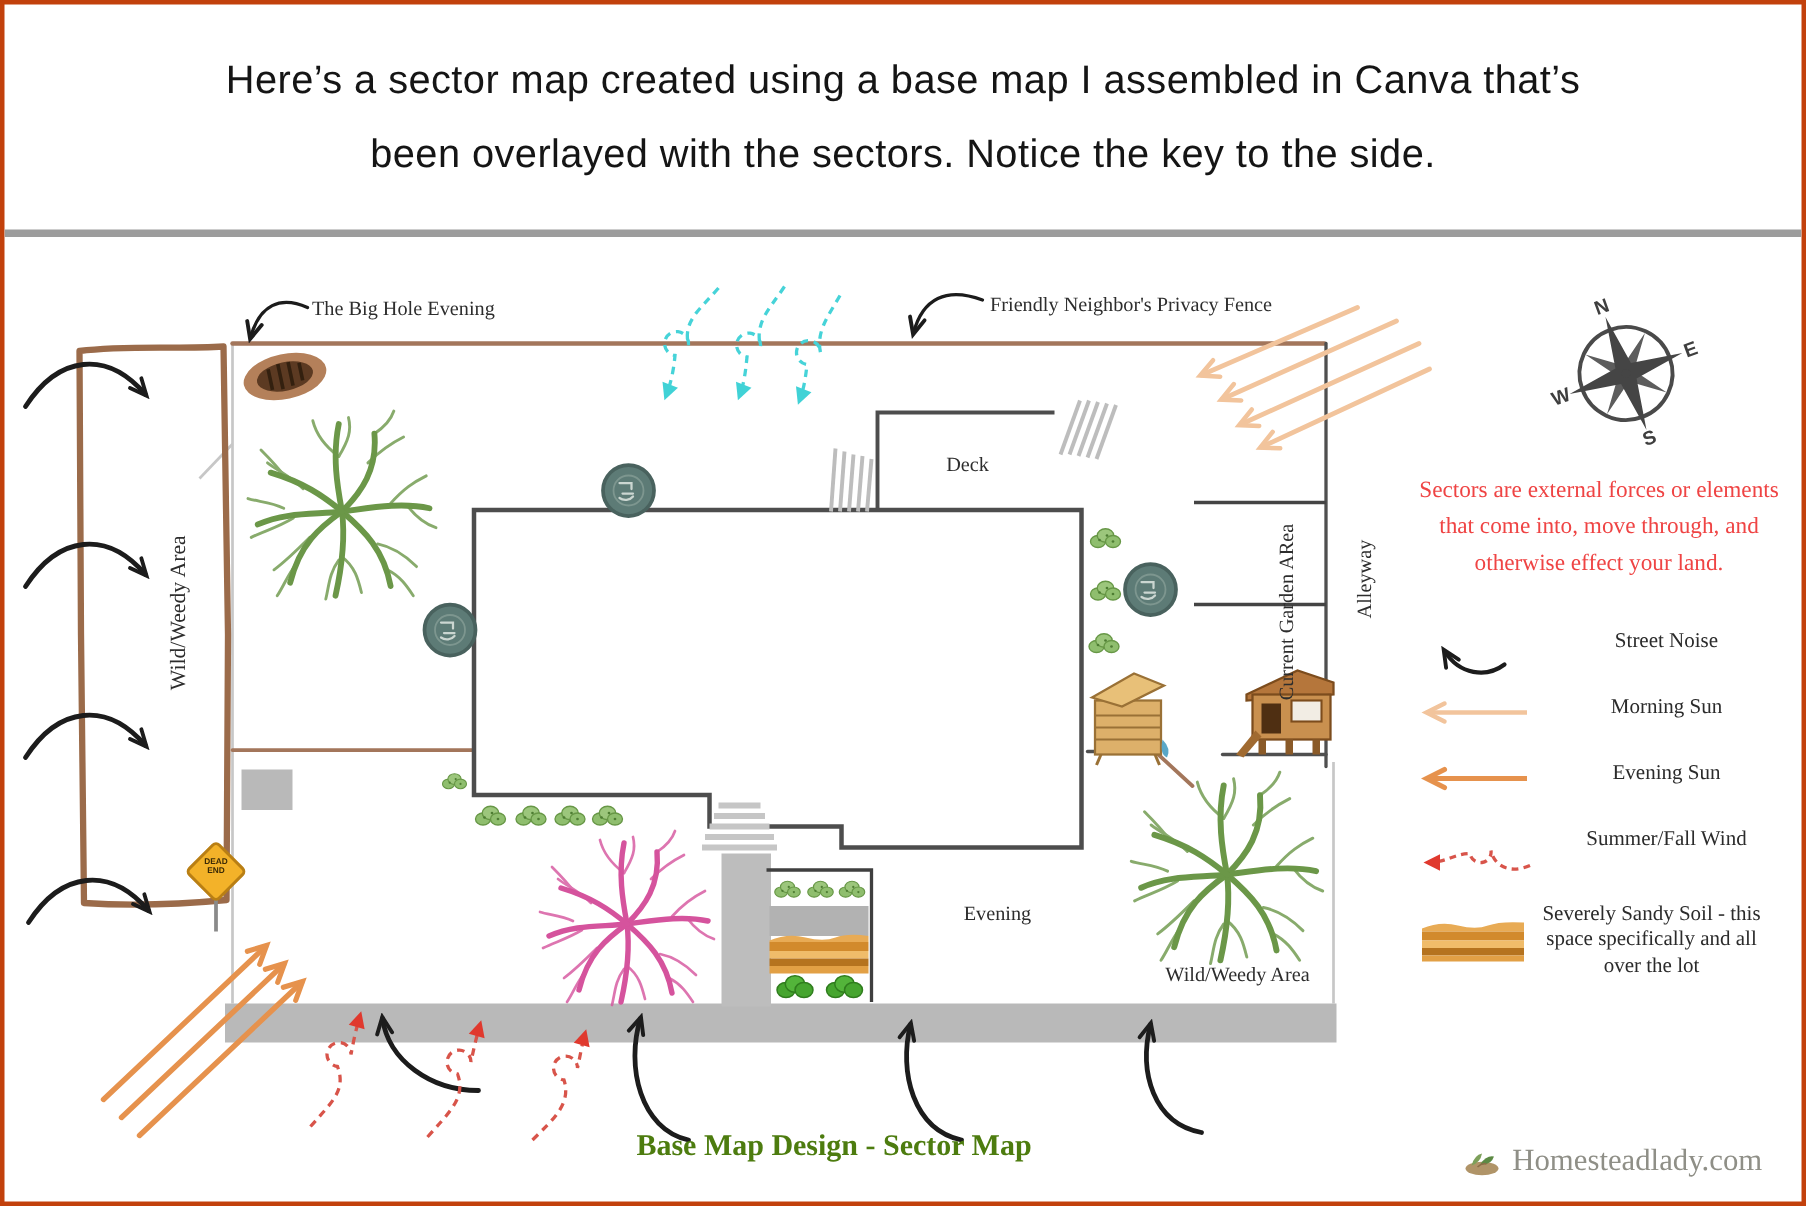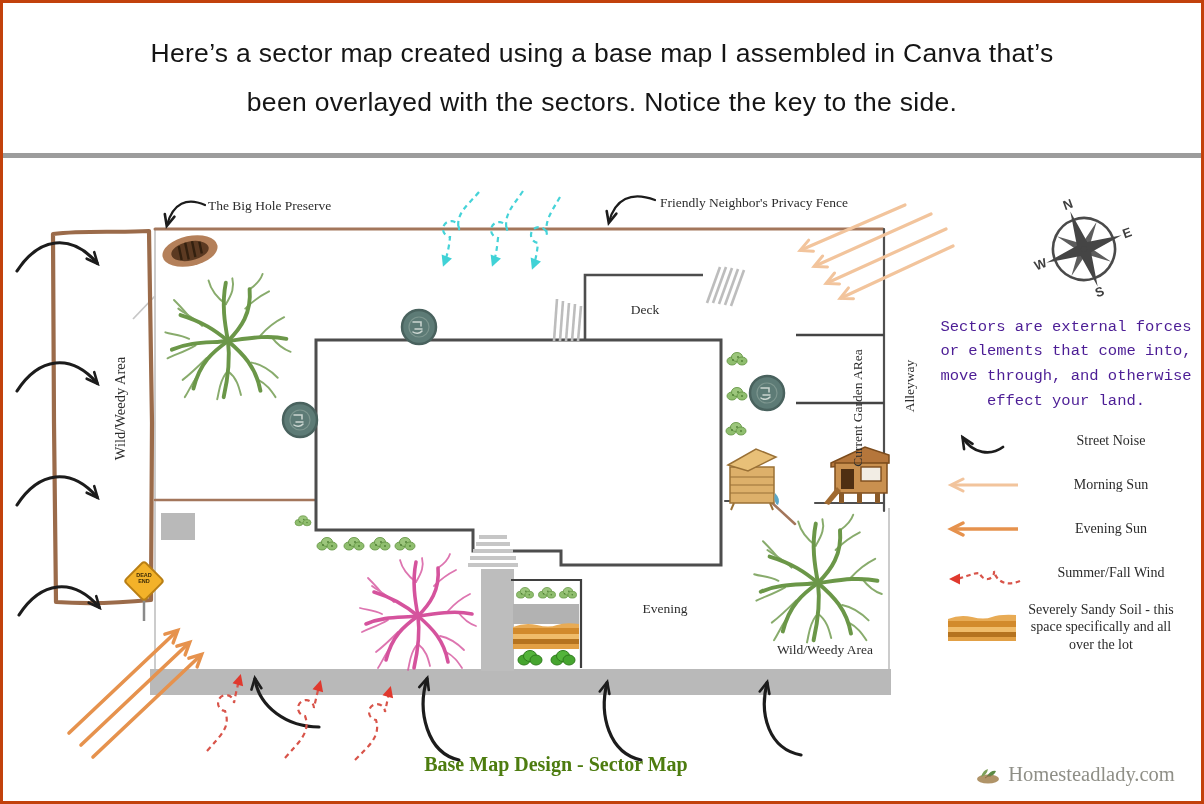--- a/index.html
+++ b/index.html
@@ -20,23 +20,23 @@
   .ctr{text-align:center;white-space:normal;}
   .vert{transform:rotate(-90deg);}
   .caption{position:absolute;left:403px;top:750px;width:300px;text-align:center;
            font-family:"Liberation Serif",serif;font-weight:bold;font-size:20px;color:#4d7c0f;}
   .deadend{position:absolute;left:128px;top:570px;width:26px;text-align:center;
            font-family:"Liberation Sans",sans-serif;font-size:5.5px;font-weight:bold;
            color:#3c2b06;line-height:1.05;white-space:normal;}
   
   .compass{position:absolute;left:1030px;top:192px;}
   .keydesc{position:absolute;left:931px;top:296px;width:264px;text-align:center;
-           font-family:Liberation Mono, monospace;font-size:15.5px;line-height:1.6;color:#4c1d95;}
+           font-family:Liberation Serif, serif;font-size:15.5px;line-height:1.6;color:#ef4444;}
   .legend{position:absolute;left:935px;top:416px;width:258px;}
-  .lrow{display:flex;align-items:center;height:44px;}
+  .lrow{display:flex;align-items:flex-start;height:44px;}
   .lrow.tall{height:64px;align-items:center;}
   .licon{width:88px;flex:0 0 88px;display:flex;justify-content:center;}
   .llab{flex:1;text-align:center;font-family:"Liberation Serif",serif;
         font-size:14px;color:#2b2b2b;line-height:1.25;}
   .brand{position:absolute;left:948px;top:760px;width:248px;display:flex;
          align-items:center;justify-content:center;gap:7px;
          font-family:"Liberation Serif",serif;font-size:20.5px;color:#8f8f87;text-align:center;}
 </style>
 </head>
 <body>
@@ -278,21 +278,21 @@
       <path d="M78,742 L186,640" marker-end="url(#chevOrange)"></path>
       <path d="M90,754 L198,652" marker-end="url(#chevOrange)"></path>
     </g>
 
     <g fill="none" stroke="#1c1c1c" stroke-width="2.2" stroke-linecap="round">
       <path d="M202,202 C184,194 170,200 164,222" marker-end="url(#chevBlack)"></path>
       <path d="M652,197 C628,188 612,196 606,219" marker-end="url(#chevBlack)"></path>
     </g>
   </svg>
 
-  <div class="lbl" style="left:205px;top:195px;">The Big Hole Preserve</div>
+  <div class="lbl" style="left:205px;top:195px;">The Big Hole Evening</div>
   <div class="lbl" style="left:657px;top:192px;">Friendly Neighbor's Privacy Fence</div>
   <div class="lbl ctr" style="left:612px;top:299px;width:60px;">Deck</div>
   <div class="lbl ctr vert" style="left:755px;top:397px;width:200px;">Current Garden ARea</div>
   <div class="lbl ctr vert" style="left:857px;top:375px;width:100px;">Alleyway</div>
   <div class="lbl ctr vert" style="left:37px;top:397px;width:160px;font-size:14.5px;">Wild/Weedy Area</div>
   <div class="lbl ctr" style="left:752px;top:639px;width:140px;">Wild/Weedy Area</div>
   <div class="lbl ctr" style="left:612px;top:598px;width:100px;">Evening</div>
   <div class="deadend">DEAD END</div>
   <div class="caption">Base Map Design - Sector Map</div>
 

